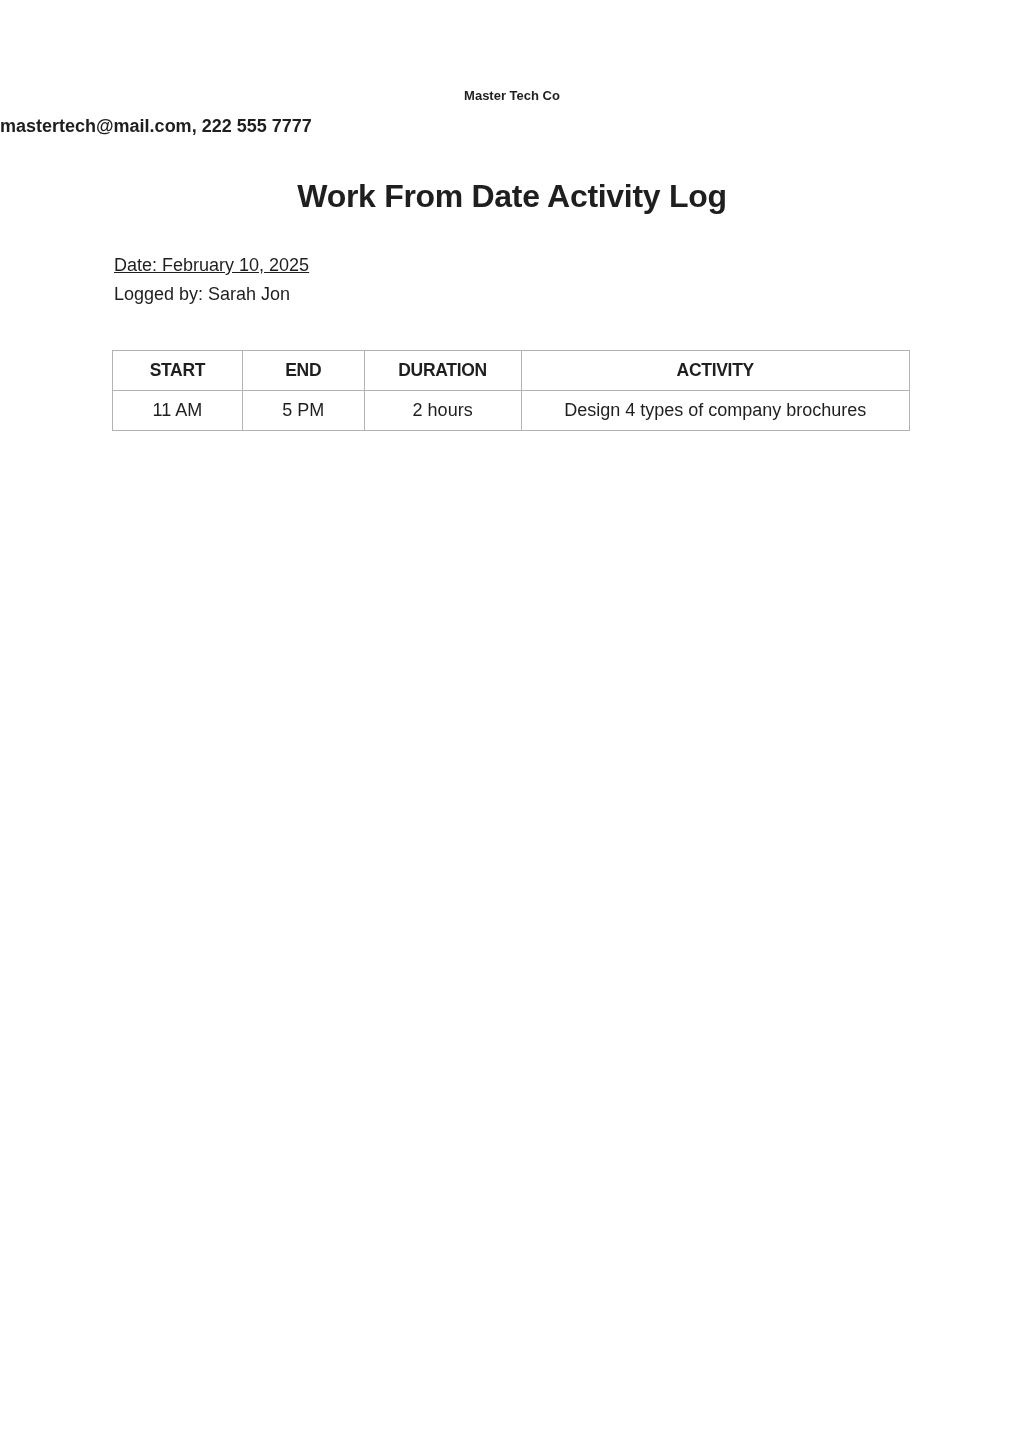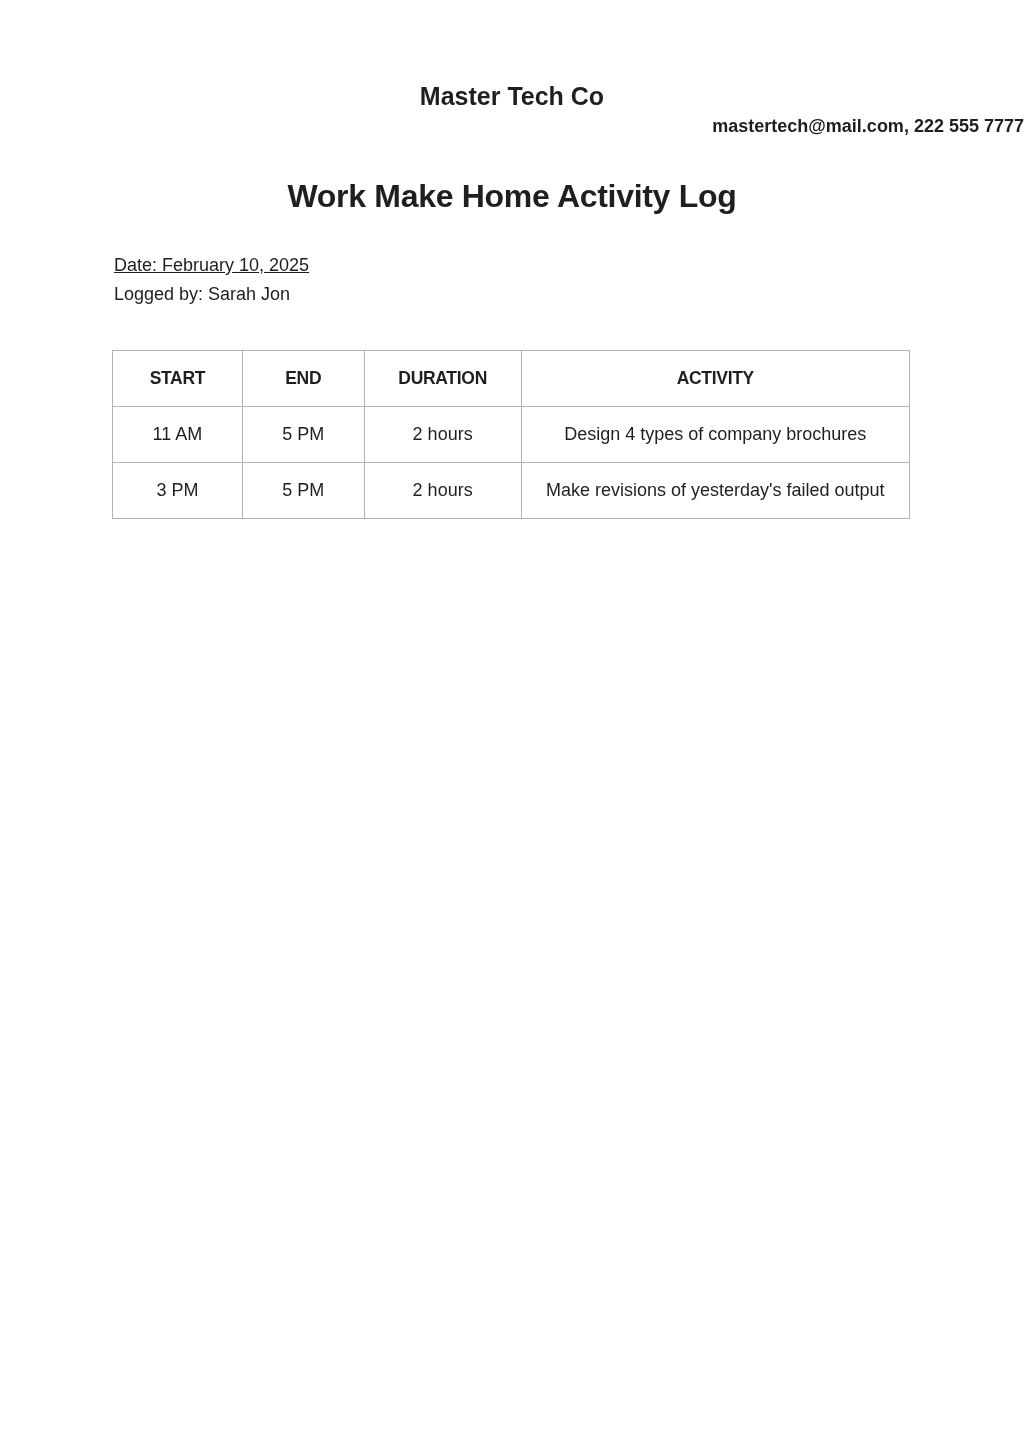--- a/index.html
+++ b/index.html
@@ -1,33 +1,33 @@
 <!DOCTYPE html>
 <html><head>
 <meta charset="utf-8">
 <style>
   html, body { margin: 0; padding: 0; background: #ffffff; }
   body { width: 1024px; height: 1446px; position: relative; font-family: "Liberation Sans", sans-serif; color: #1f1f1f; }
-  .company { position: absolute; left: 0; width: 1024px; top: 84px; text-align: center; font-size: 25px; font-weight: bold; line-height: 24px; }
-  .contact { position: absolute; left: 0; width: 1024px; top: 114px; text-align: right; font-size: 18px; font-weight: bold; line-height: 24px; }
+  .company { position: absolute; left: 0; width: 1024px; top: 84px; text-align: center; font-size: 13px; font-weight: bold; line-height: 24px; }
+  .contact { position: absolute; left: 0; width: 1024px; top: 114px; text-align: left; font-size: 18px; font-weight: bold; line-height: 24px; }
   .title { position: absolute; left: 0; width: 1024px; top: 176px; text-align: center; font-size: 32px; font-weight: bold; line-height: 40px; letter-spacing: -0.3px; }
   .meta { position: absolute; left: 114px; font-size: 18px; line-height: 24px; }
   .meta.date { top: 253px; text-decoration: underline; }
   .meta.logged { top: 282px; text-align: center; }
   table { position: absolute; left: 112px; top: 350px; width: 798px; border-collapse: collapse; font-size: 18px; }
-  th, td { border: 1px solid #b3b3b3; height: 39px; padding: 8px; text-align: center; vertical-align: middle; }
+  th, td { border: 1px solid #b3b3b3; height: 39px; padding: 0; text-align: center; vertical-align: middle; }
   th { font-weight: bold; font-size: 17.5px; letter-spacing: -0.3px; }
   col.c1 { width: 130px; } col.c2 { width: 122px; } col.c3 { width: 157px; } col.c4 { width: 389px; }
 </style>
 </head>
 <body>
 
 <div class="company">Master Tech Co</div>
 <div class="contact">mastertech@mail.com, 222 555 7777</div>
-<div class="title">Work Make Home Activity Log</div>
+<div class="title">Work From Date Activity Log</div>
 <div class="meta date">Date: February 10, 2025</div>
 <div class="meta logged">Logged by: Sarah Jon</div>
 
 <table>
   <colgroup>
       <col class="c1">
       <col class="c2">
       <col class="c3">
       <col class="c4">
     </colgroup>
@@ -39,20 +39,14 @@
       <th>ACTIVITY</th>
     </tr>
   </thead>
   <tbody>
     <tr>
       <td>11 AM</td>
       <td>5 PM</td>
       <td>2 hours</td>
       <td>Design 4 types of company brochures</td>
     </tr>
-    <tr>
-      <td>3 PM</td>
-      <td>5 PM</td>
-      <td>2 hours</td>
-      <td>Make revisions of yesterday's failed output</td>
-    </tr>
   </tbody>
 </table>
 
 </body></html>

